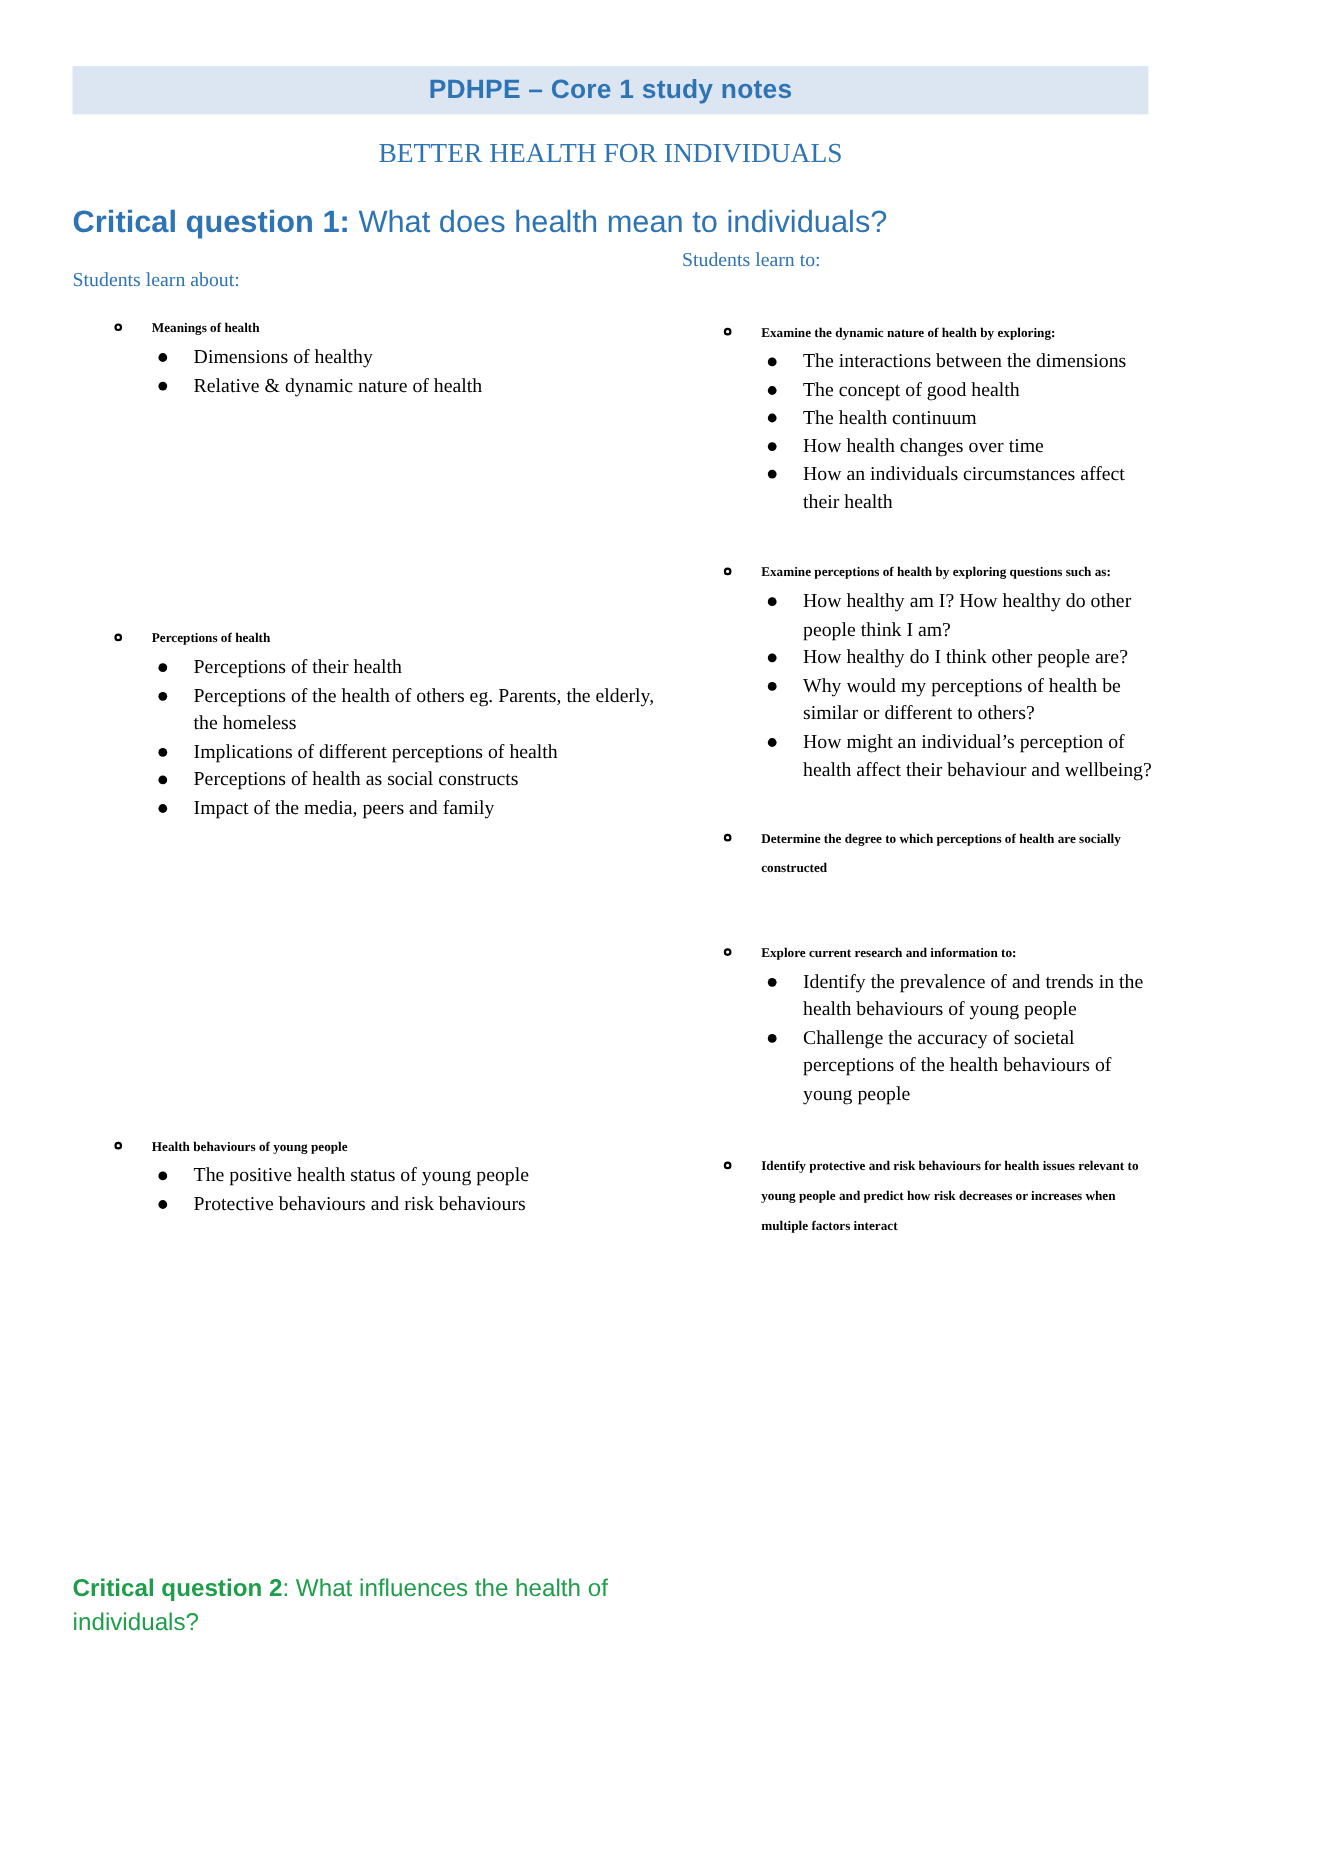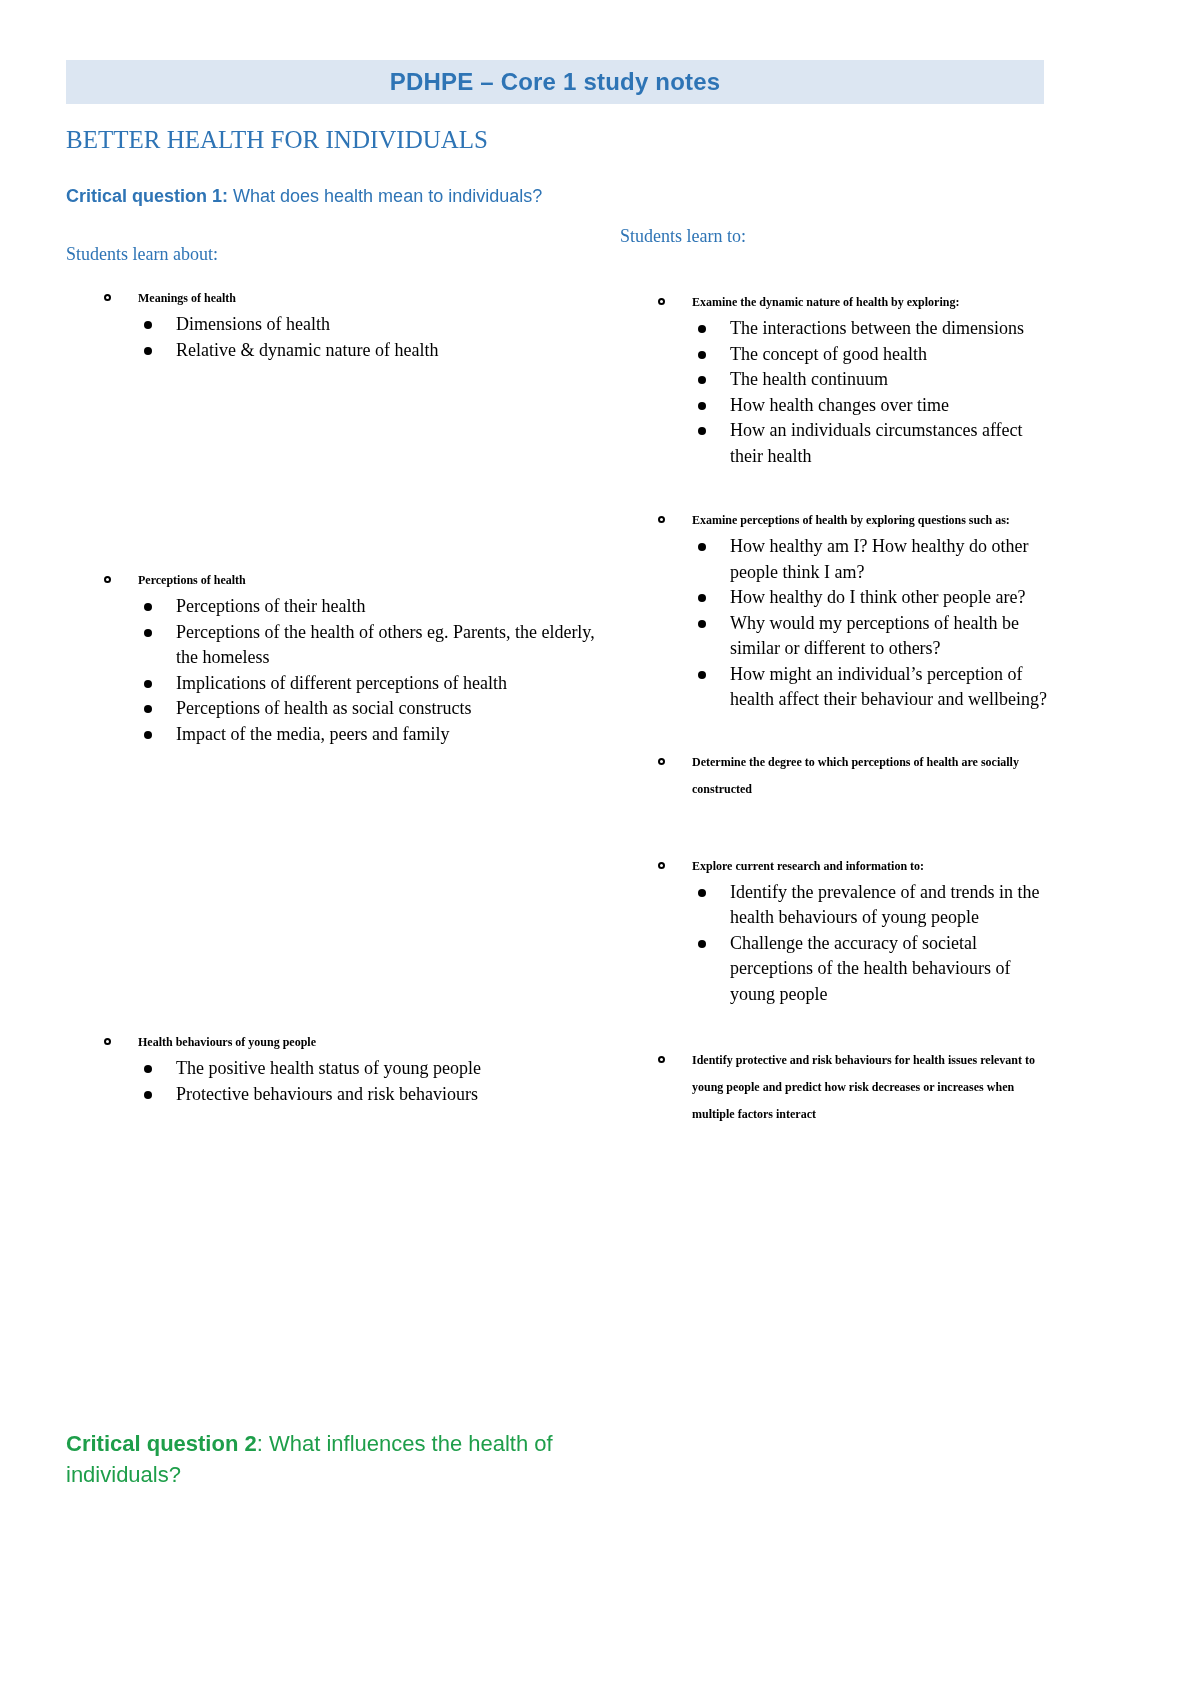--- a/index.html
+++ b/index.html
@@ -44,34 +44,35 @@
     letter-spacing: 0.2px;
     white-space: nowrap;
   }
 
   
   .doc-heading {
     position: absolute;
     left: 66px;
     top: 126px;
     width: 978px;
+    text-align: center;
     font-family: "Liberation Serif", serif;
     font-size: 25px;
     color: #2e74b5;
     white-space: nowrap;
   }
 
   
   .cq1 {
     position: absolute;
     left: 66px;
     top: 186px;
     width: 900px;
     font-family: "Liberation Sans", sans-serif;
-    font-size: 18px;
+    font-size: 28px;
     color: #2e74b5;
     white-space: nowrap;
   }
   .cq1 .cq-label {
     font-weight: bold;
   }
   .cq1 .cq-text {
     font-weight: normal;
   }
 
@@ -170,21 +171,21 @@
 
   <div class="column left">
 
     <div class="block" style="margin-top:0px;">
       <div class="l1">
         <span class="bullet-hollow"></span>
         <span>Meanings of health</span>
       </div>
       <div class="l2">
         <span class="bullet-disc"></span>
-        <span>Dimensions of health</span>
+        <span>Dimensions of healthy</span>
       </div>
       <div class="l2">
         <span class="bullet-disc"></span>
         <span>Relative &amp; dynamic nature of health</span>
       </div>
     </div>
 
     <div class="block" style="margin-top:204px;">
       <div class="l1">
         <span class="bullet-hollow"></span>

